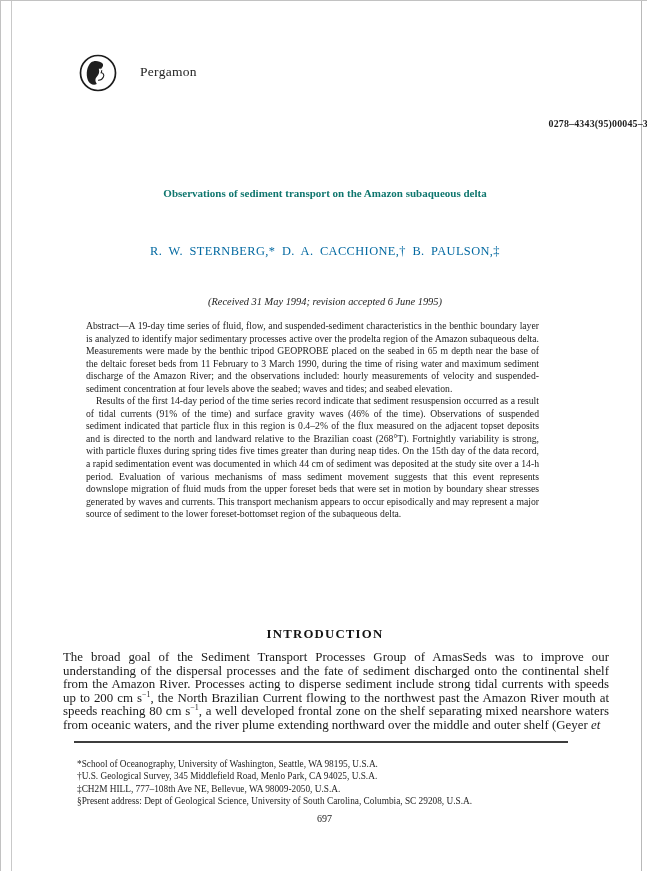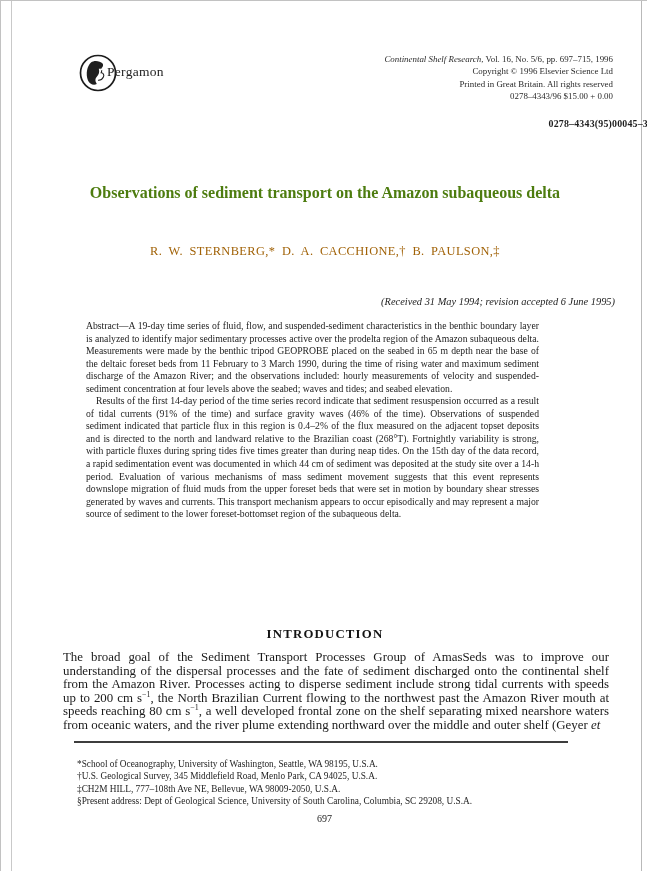--- a/index.html
+++ b/index.html
@@ -13,51 +13,51 @@
     overflow:hidden;
     border-top:1px solid #c2c2c2;
     border-left:1px solid #c2c2c2;
   }
   .scan-line-left{position:absolute;left:10px;top:0;width:1px;height:871px;background:#c9c9c9;}
   .scan-line-right{position:absolute;left:640px;top:0;width:1px;height:871px;background:#b9b9b9;}
 
   .logo{position:absolute;left:77px;top:52px;width:40px;height:40px;}
   .logo svg{display:block;width:40px;height:40px;}
   .logo-text{
-    position:absolute;left:106px;top:63px;
+    position:absolute;left:139px;top:63px;
     font-size:13.5px;color:#222;letter-spacing:0.3px;
   }
 
   .issue-block{
     position:absolute;right:35px;top:52px;
     text-align:right;font-size:8.9px;line-height:12.4px;color:#2a2a2a;
     white-space:nowrap;
   }
   .issue-block .it{font-style:italic;}
 
   .article-code{
     position:absolute;left:0;top:117px;width:647px;
     text-align:right;font-weight:bold;font-size:9.9px;letter-spacing:0.2px;
   }
 
   .title{
     position:absolute;left:84px;top:182px;width:480px;
     margin:0;text-align:center;
-    font-size:16px;font-weight:bold;line-height:20.5px;color:#4d7c0f;
+    font-size:11px;font-weight:bold;line-height:20.5px;color:#0f766e;
   }
 
   .authors{
     position:absolute;left:34px;top:241px;width:580px;
     text-align:center;font-size:12.4px;line-height:18.5px;
-    word-spacing:3px;letter-spacing:0.4px;color:#a16207;
+    word-spacing:3px;letter-spacing:0.4px;color:#0369a1;
   }
 
   .received{
     position:absolute;left:34px;top:295px;width:580px;
-    text-align:right;font-style:italic;font-size:10.4px;color:#222;
+    text-align:center;font-style:italic;font-size:10.4px;color:#222;
   }
 
   .abstract{
     position:absolute;left:85px;top:319px;width:453px;
     font-size:9.7px;line-height:12.55px;text-align:justify;color:#1c1c1c;
   }
   .abstract p{margin:0;}
   .abstract p.indent{text-indent:10px;}
   .abstract .abs-label{font-weight:normal;}
 
@@ -101,26 +101,20 @@
       <path d="M13,9.5 C9,13 7.5,21 10,27.5 C11.5,30.8 15.5,33 18.8,31
                C16.8,28 17,25.8 18.8,23.8 C20.8,21.8 21.8,18.8 20.8,15.8
                C23.8,15.8 25.8,13.6 24.8,10.8 C21.8,7.6 16,7 13,9.5 Z" fill="#1f1f1f"></path>
       <path d="M21,13.5 C23.4,14.6 24.4,17.6 23.2,19.8 C25.4,19.9 26.4,22 25.4,24
                C24.4,26.2 22.2,27.4 20,27.2" fill="none" stroke="#1f1f1f" stroke-width="1.1"></path>
       <circle cx="23.4" cy="16.4" r="0.9" fill="#ffffff"></circle>
     </svg>
   </div>
   <div class="logo-text">Pergamon</div>
 
-  <div class="issue-block">
-    <div><span class="it">Continental Shelf Research</span><span>, Vol. 16, No. 5/6, pp. 697–715, 1996</span></div>
-    <div>Copyright © 1996 Elsevier Science Ltd</div>
-    <div>Printed in Great Britain. All rights reserved</div>
-    <div>0278–4343/96 $15.00 + 0.00</div>
-  </div>
 
   <div class="article-code">0278–4343(95)00045–3</div>
 
   <h1 class="title">Observations of sediment transport on the Amazon subaqueous delta</h1>
 
   <div class="authors">
     <div>R. W. STERNBERG,* D. A. CACCHIONE,† B. PAULSON,‡</div>
   </div>
 
   <div class="received">(Received 31 May 1994; revision accepted 6 June 1995)</div>

